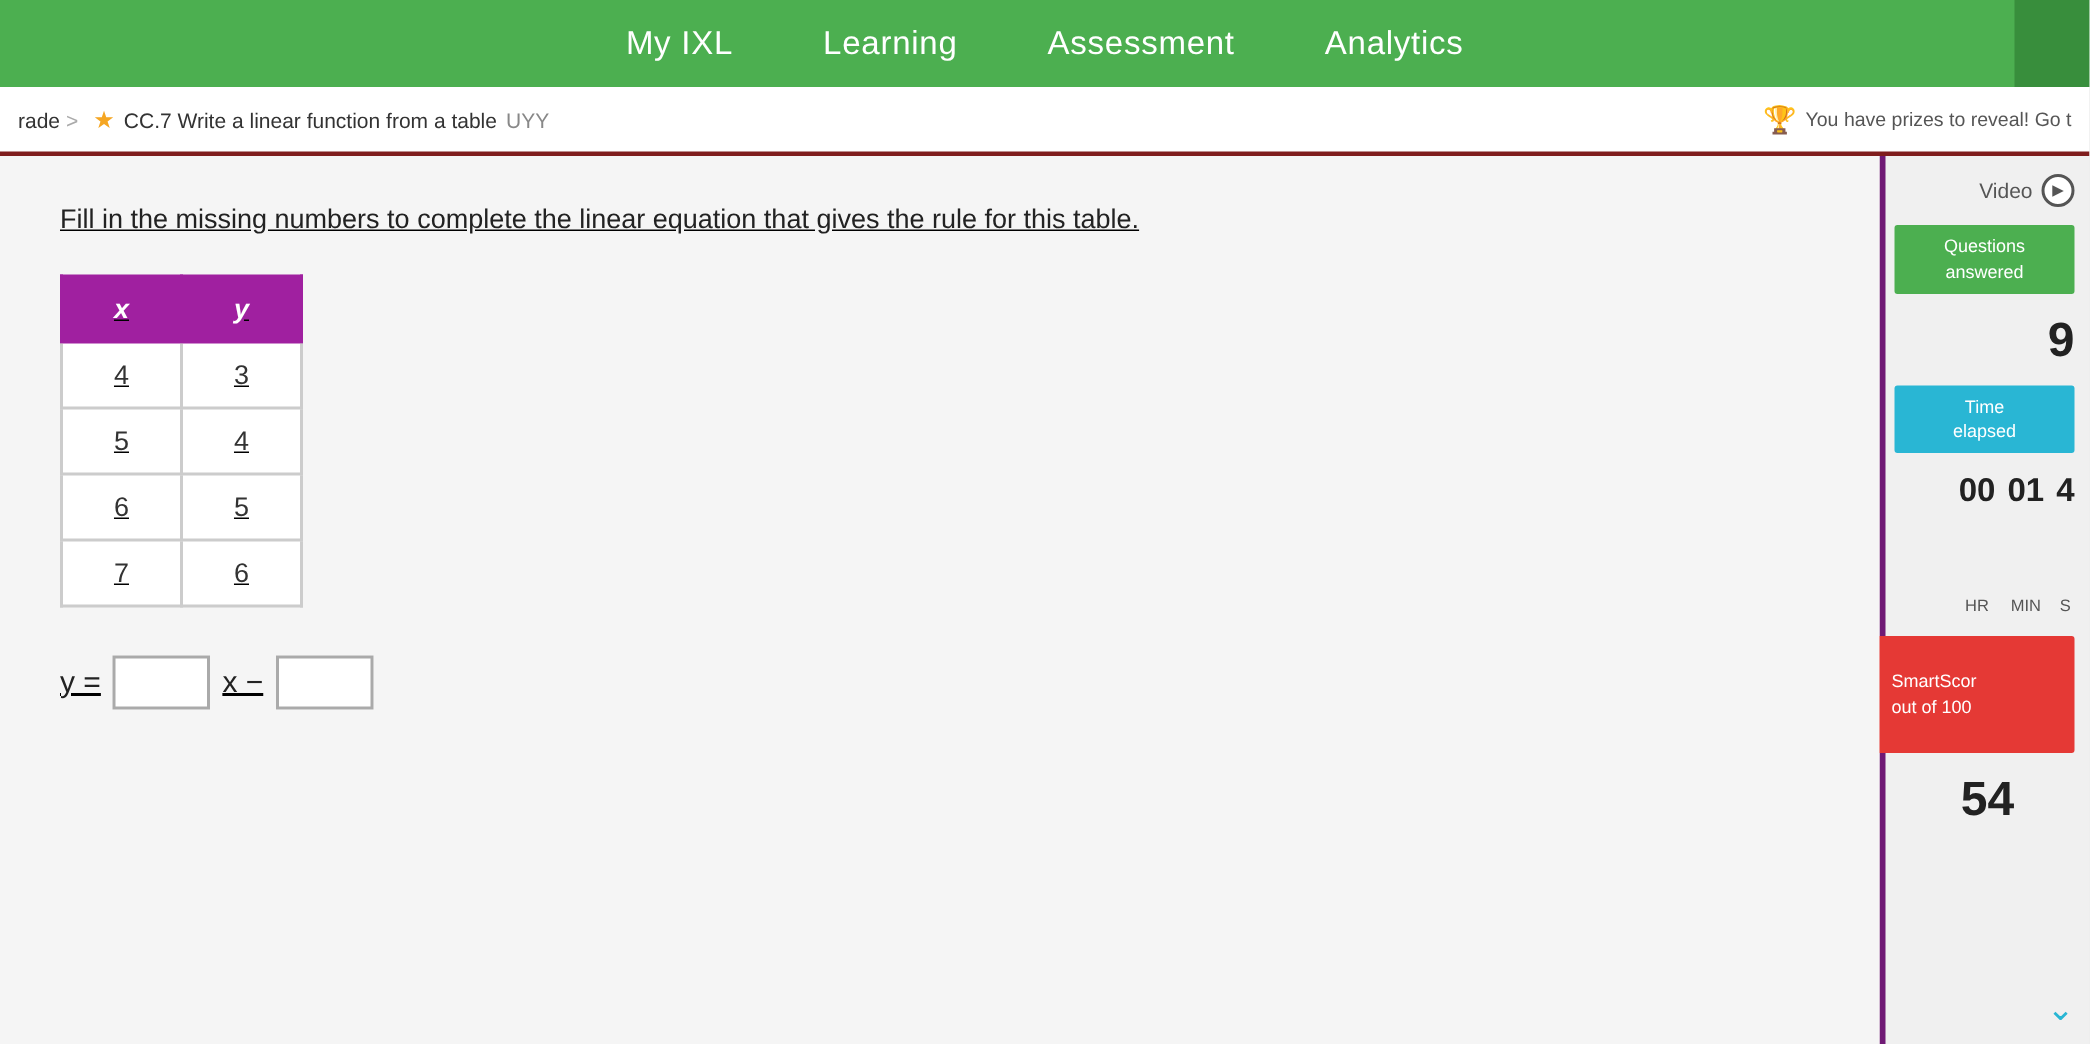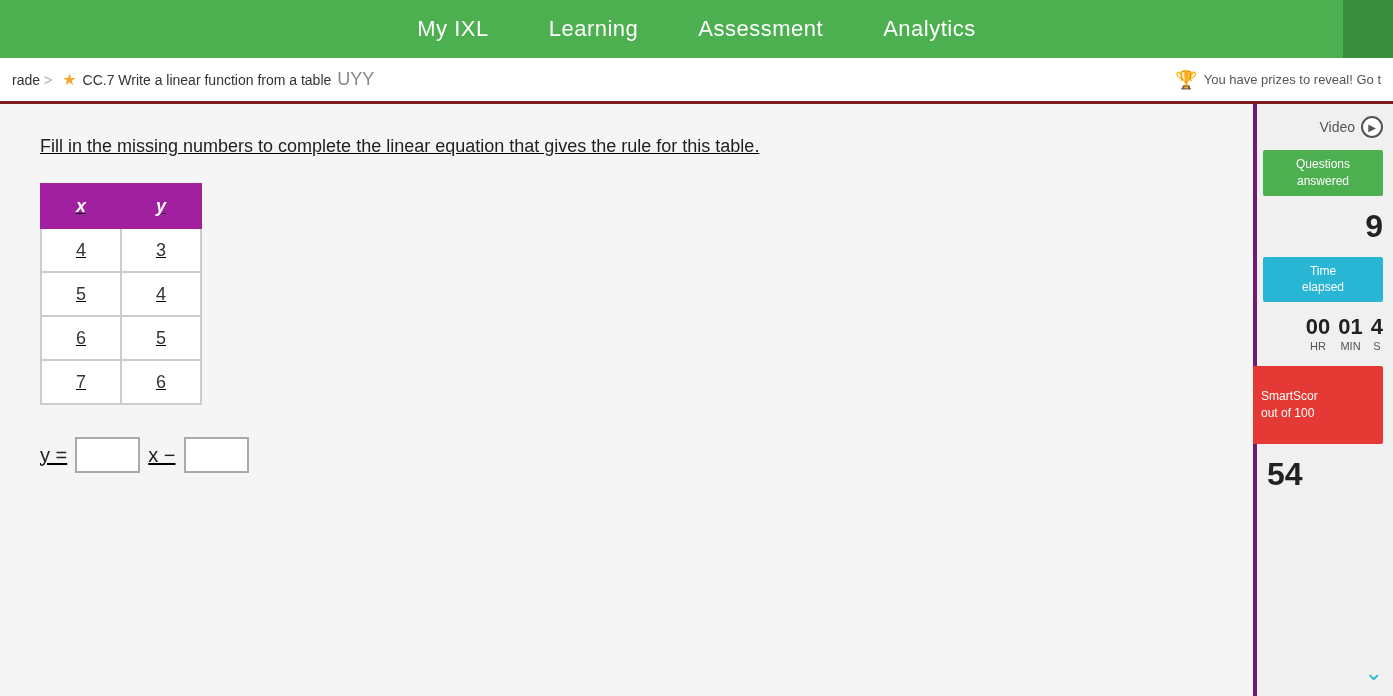--- a/index.html
+++ b/index.html
@@ -47,21 +47,21 @@
       margin: 0 6px;
       font-size: 16px;
     }
     .breadcrumb-bar .title-text {
       font-weight: 500;
       color: #333;
     }
     .breadcrumb-bar .code-text {
       color: #888;
       margin-left: 6px;
-      font-size: 18px;
+      font-size: 14px;
     }
     .breadcrumb-bar .prizes-area {
       margin-left: auto;
       display: flex;
       align-items: center;
       gap: 6px;
       color: #555;
       font-size: 13px;
     }
     .trophy-icon {
@@ -223,43 +223,45 @@
     }
     .timer-val {
       font-size: 22px;
       font-weight: bold;
       color: #222;
     }
     .timer-label {
       font-size: 11px;
       color: #555;
       margin-bottom: 2px;
+      margin-top: 10px;
     }
     .timer-unit {
       display: flex;
       flex-direction: column;
       align-items: center;
+      gap: 48px;
     }
 
     .smartscore-box {
       background: #e53935;
       color: white;
       padding: 22px 10px;
       font-size: 12px;
       text-align: left;
       border-radius: 2px;
       line-height: 1.4;
       width: 132px;
     }
 
     .score-count {
       font-size: 32px;
       font-weight: bold;
       color: #222;
-      text-align: left;
+      text-align: center;
       width: 100%;
     }
 
     .chevron-down {
       position: absolute;
       bottom: 10px;
       right: 10px;
       color: #29b6d4;
       font-size: 22px;
     }

